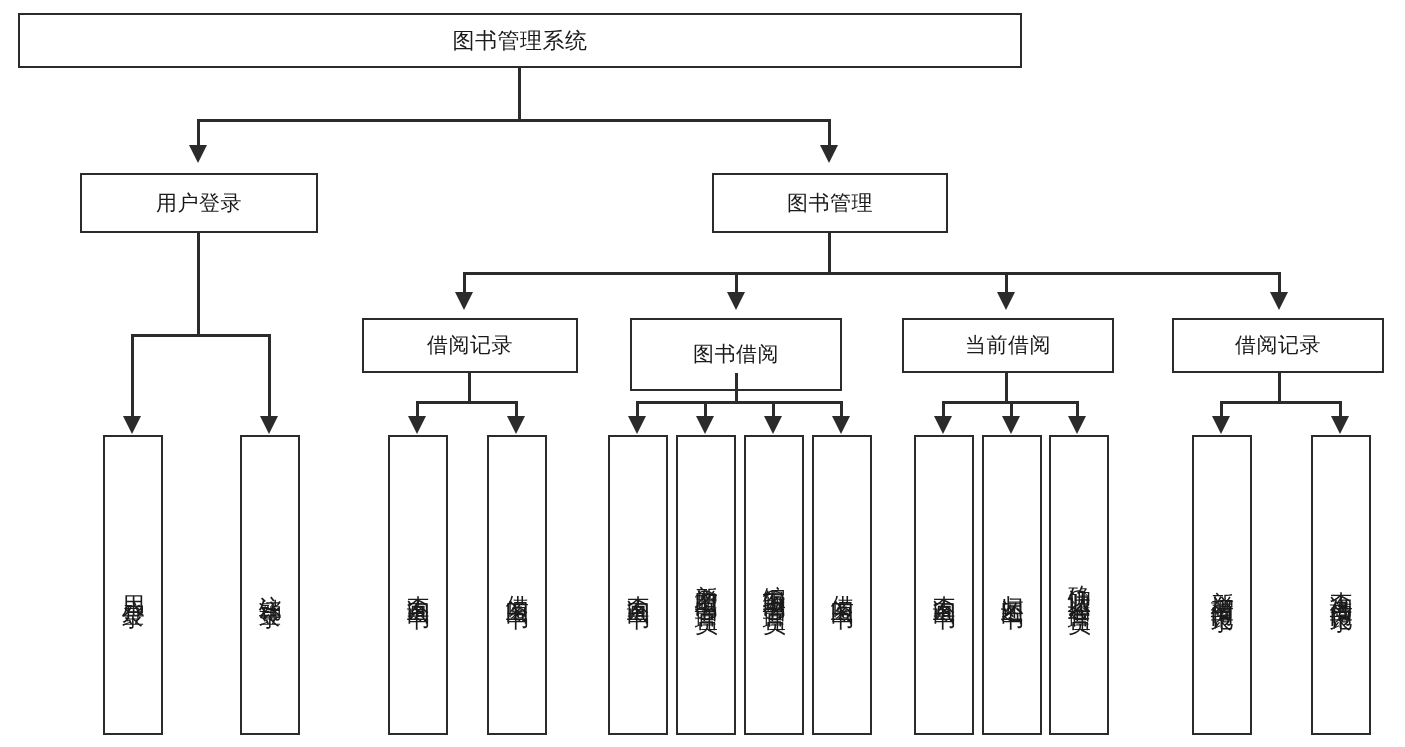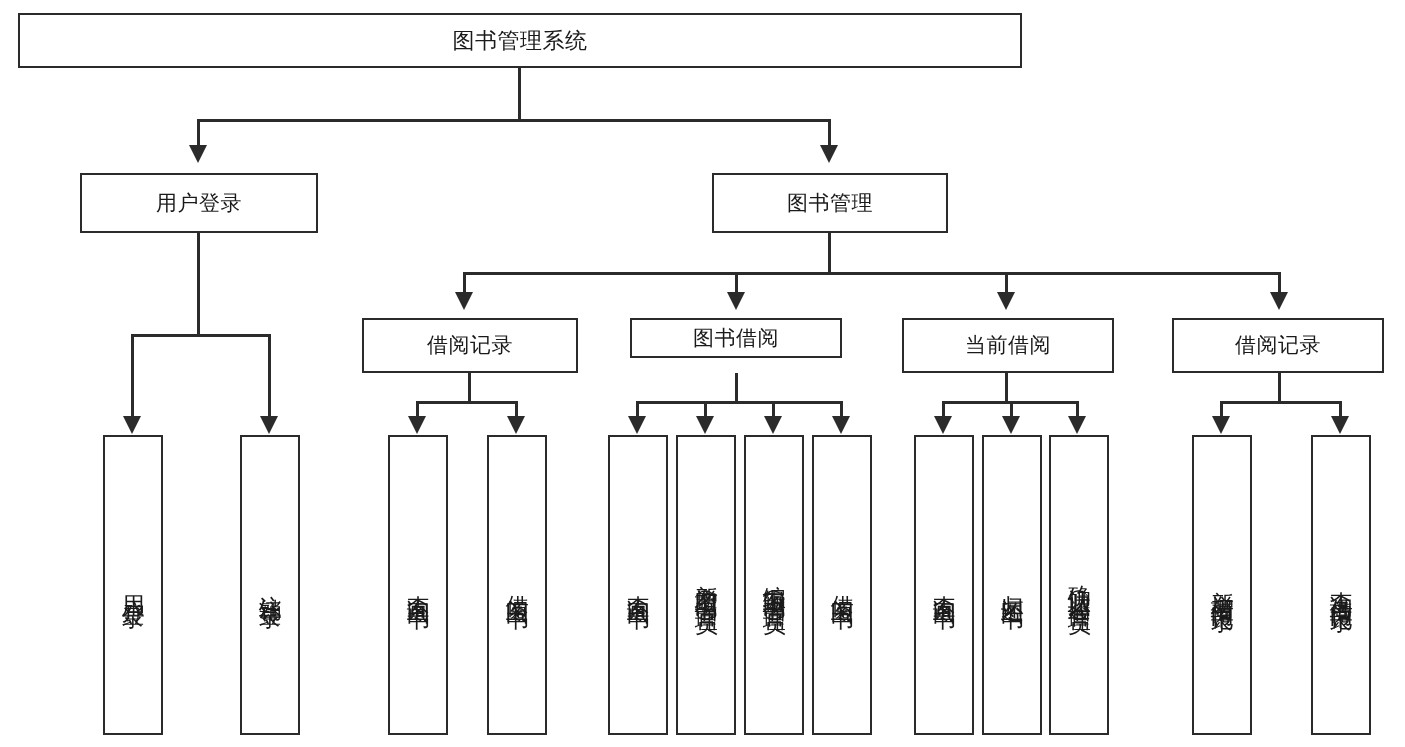--- a/index.html
+++ b/index.html
@@ -130,21 +130,21 @@
   <div class="vline" style="left:1005px; top:272px; width:3px; height:22px;"></div>
   <div class="arrow" style="left:997px; top:292px;"></div>
 
   <div class="vline" style="left:1278px; top:272px; width:3px; height:22px;"></div>
   <div class="arrow" style="left:1270px; top:292px;"></div>
 
   <div class="node horiz" style="left:362px; top:318px; width:216px; height:55px;">
     <span class="label">借阅记录</span>
   </div>
 
-  <div class="node horiz" style="left:630px; top:318px; width:212px; height:40px;">
+  <div class="node horiz" style="left:630px; top:318px; width:212px; height:73px;">
     <span class="label">图书借阅</span>
   </div>
 
   <div class="node horiz" style="left:1172px; top:318px; width:212px; height:55px;">
     <span class="label">借阅记录</span>
   </div>
 
   <div class="node horiz" style="left:902px; top:318px; width:212px; height:55px;">
     <span class="label">当前借阅</span>
   </div>

